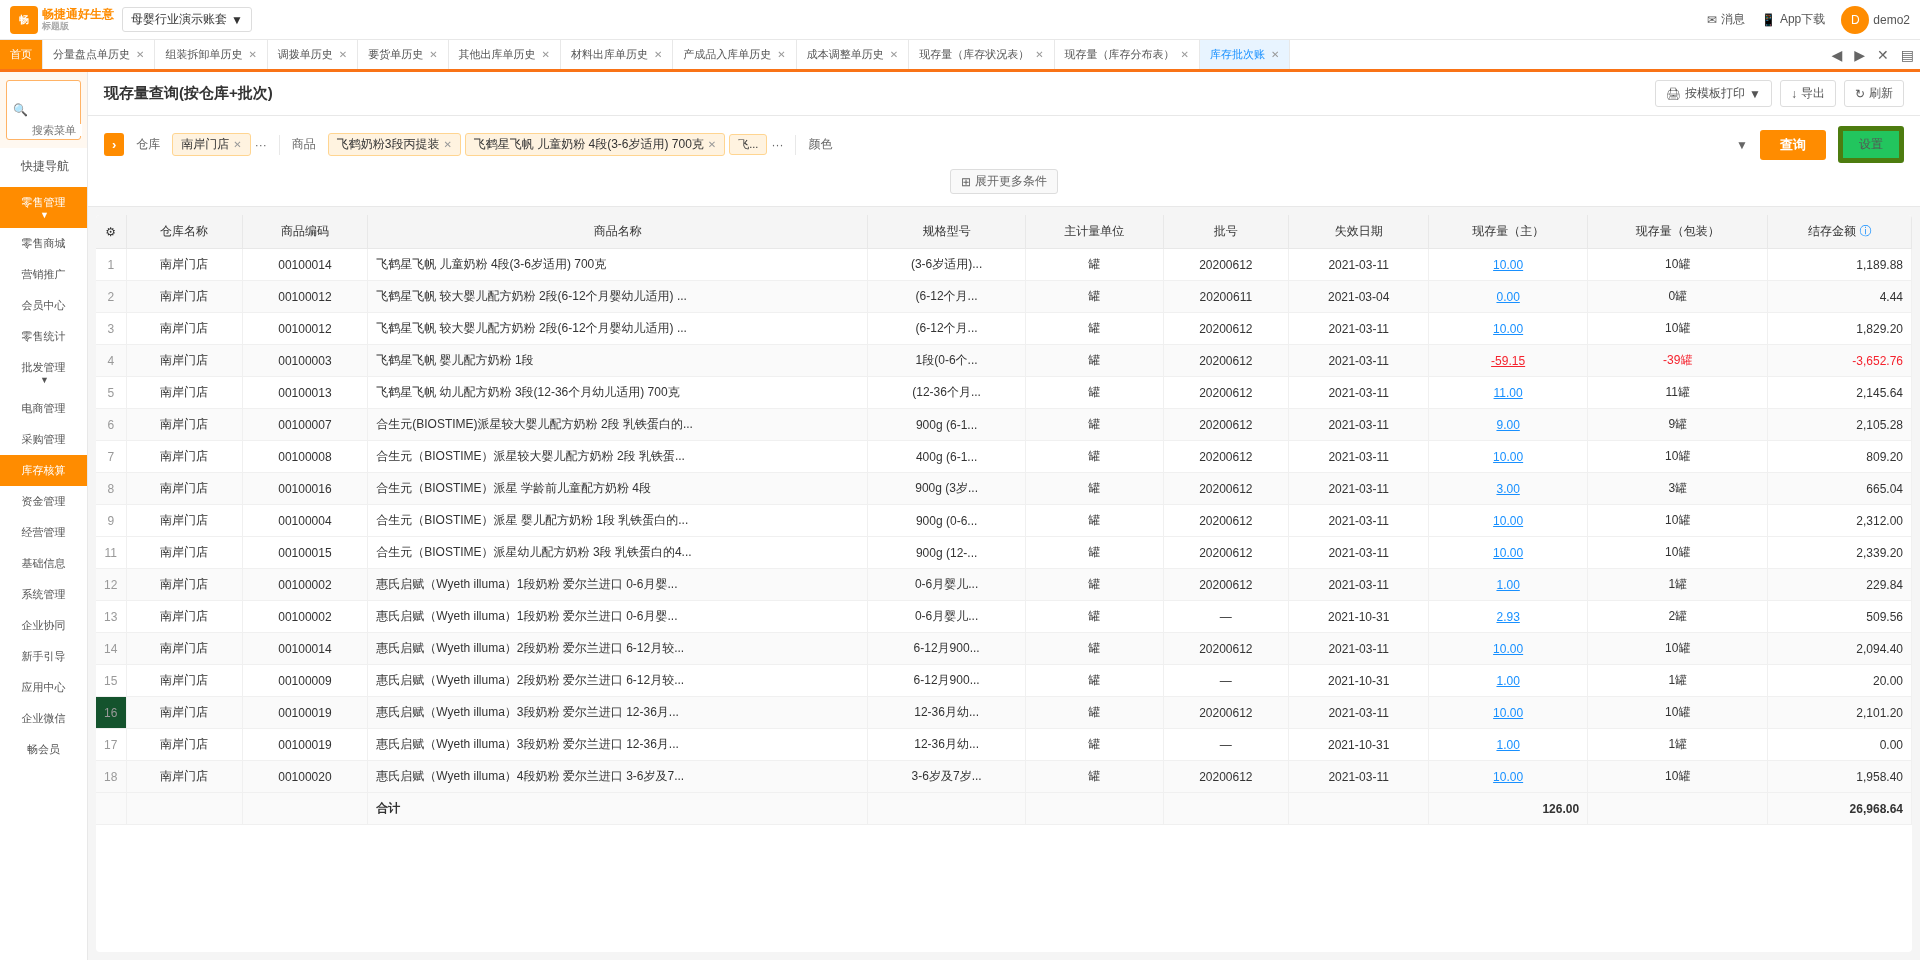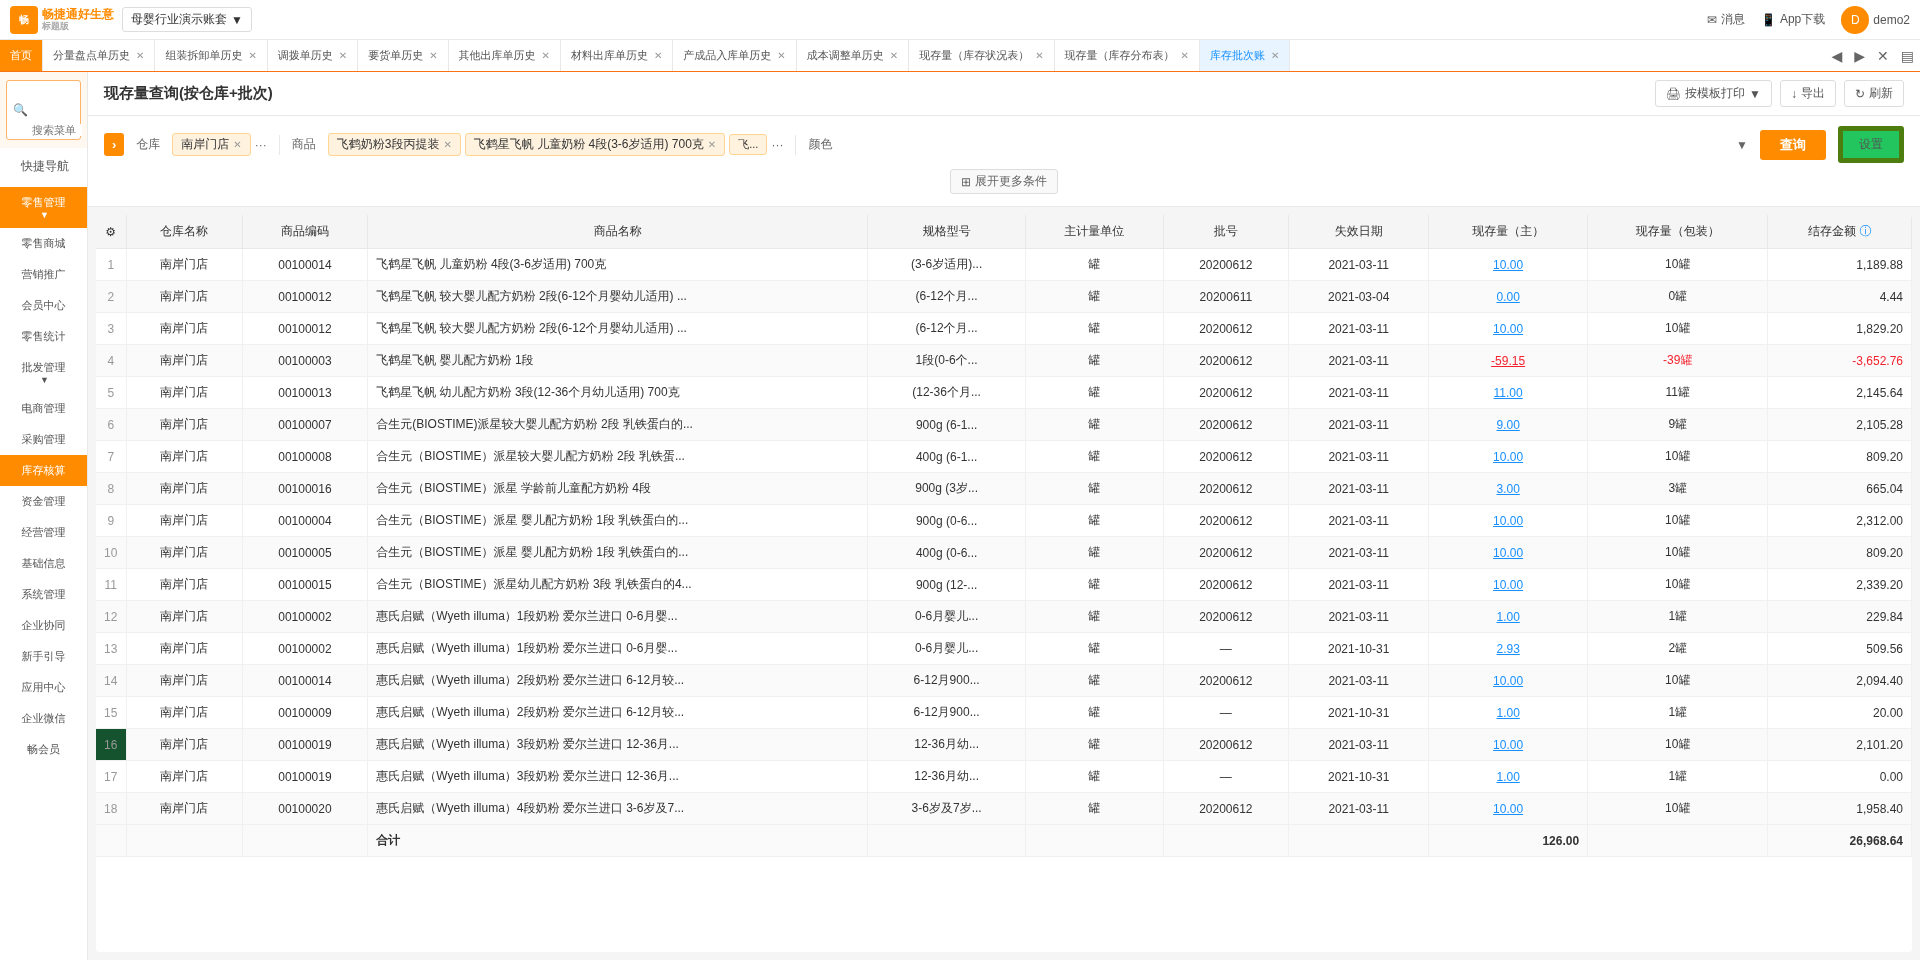--- a/index.html
+++ b/index.html
@@ -10,21 +10,21 @@
     .top-bar-left { display: flex; align-items: center; gap: 8px; }
     .logo-area { display: flex; align-items: center; gap: 4px; }
     .logo-icon { width: 28px; height: 28px; background: #ff8c00; border-radius: 4px; display: flex; align-items: center; justify-content: center; color: #fff; font-size: 10px; font-weight: bold; }
     .logo-text { color: #ff8c00; font-size: 11px; font-weight: bold; line-height: 1.2; }
     .dropdown-selector { border: 1px solid #ddd; border-radius: 3px; padding: 3px 8px; font-size: 12px; color: #333; cursor: pointer; display: flex; align-items: center; gap: 4px; }
     .top-bar-right { display: flex; align-items: center; gap: 16px; }
     .top-bar-btn { display: flex; align-items: center; gap: 4px; color: #555; cursor: pointer; font-size: 12px; }
     .user-avatar { width: 28px; height: 28px; border-radius: 50%; background: #ff8c00; display: flex; align-items: center; justify-content: center; color: #fff; font-size: 12px; }
 
     
-    .tabs-bar { background: #fff; height: 32px; display: flex; align-items: center; border-bottom: 1px solid #f97316; overflow: hidden; }
+    .tabs-bar { background: #fff; height: 32px; display: flex; align-items: center; border-bottom: 3px solid #f97316; overflow: hidden; }
     .tab-item { display: flex; align-items: center; height: 32px; padding: 0 10px; border-right: 1px solid #e8e8e8; font-size: 11px; color: #555; cursor: pointer; white-space: nowrap; flex-shrink: 0; }
     .tab-item.home { background: #ff8c00; color: #fff; }
     .tab-item .close-x { margin-left: 6px; color: #999; font-size: 10px; }
     .tab-item.active { background: #e8f4ff; color: #1890ff; }
     .tabs-arrows { display: flex; align-items: center; margin-left: auto; }
     .tabs-arrows span { padding: 0 6px; cursor: pointer; color: #666; font-size: 14px; }
 
     
     .main-layout { display: flex; flex: 1; overflow: hidden; }
 
@@ -411,33 +411,20 @@
       <td class="td-left" style=";max-width:280px;overflow:hidden;text-overflow:ellipsis;">合生元（BIOSTIME）派星 婴儿配方奶粉 1段 乳铁蛋白的...</td>
       <td style="">900g (0-6...</td>
       <td style="">罐</td>
       <td style="">20200612</td>
       <td style="">2021-03-11</td>
       <td class="td-link" style="">10.00</td>
       <td class="" style="">10罐</td>
       <td class="td-right" style="">2,312.00</td>
     </tr>
             <tr>
-      <td class="row-num" style="background:#fafafa;">10</td>
-      <td style="background:#fafafa;">南岸门店</td>
-      <td style="background:#fafafa;">00100005</td>
-      <td class="td-left" style="background:#fafafa;;max-width:280px;overflow:hidden;text-overflow:ellipsis;">合生元（BIOSTIME）派星 婴儿配方奶粉 1段 乳铁蛋白的...</td>
-      <td style="background:#fafafa;">400g (0-6...</td>
-      <td style="background:#fafafa;">罐</td>
-      <td style="background:#fafafa;">20200612</td>
-      <td style="background:#fafafa;">2021-03-11</td>
-      <td class="td-link" style="background:#fafafa;">10.00</td>
-      <td class="" style="background:#fafafa;">10罐</td>
-      <td class="td-right" style="background:#fafafa;">809.20</td>
-    </tr>
-            <tr>
       <td class="row-num" style="">11</td>
       <td style="">南岸门店</td>
       <td style="">00100015</td>
       <td class="td-left" style=";max-width:280px;overflow:hidden;text-overflow:ellipsis;">合生元（BIOSTIME）派星幼儿配方奶粉 3段 乳铁蛋白的4...</td>
       <td style="">900g (12-...</td>
       <td style="">罐</td>
       <td style="">20200612</td>
       <td style="">2021-03-11</td>
       <td class="td-link" style="">10.00</td>
       <td class="" style="">10罐</td>

